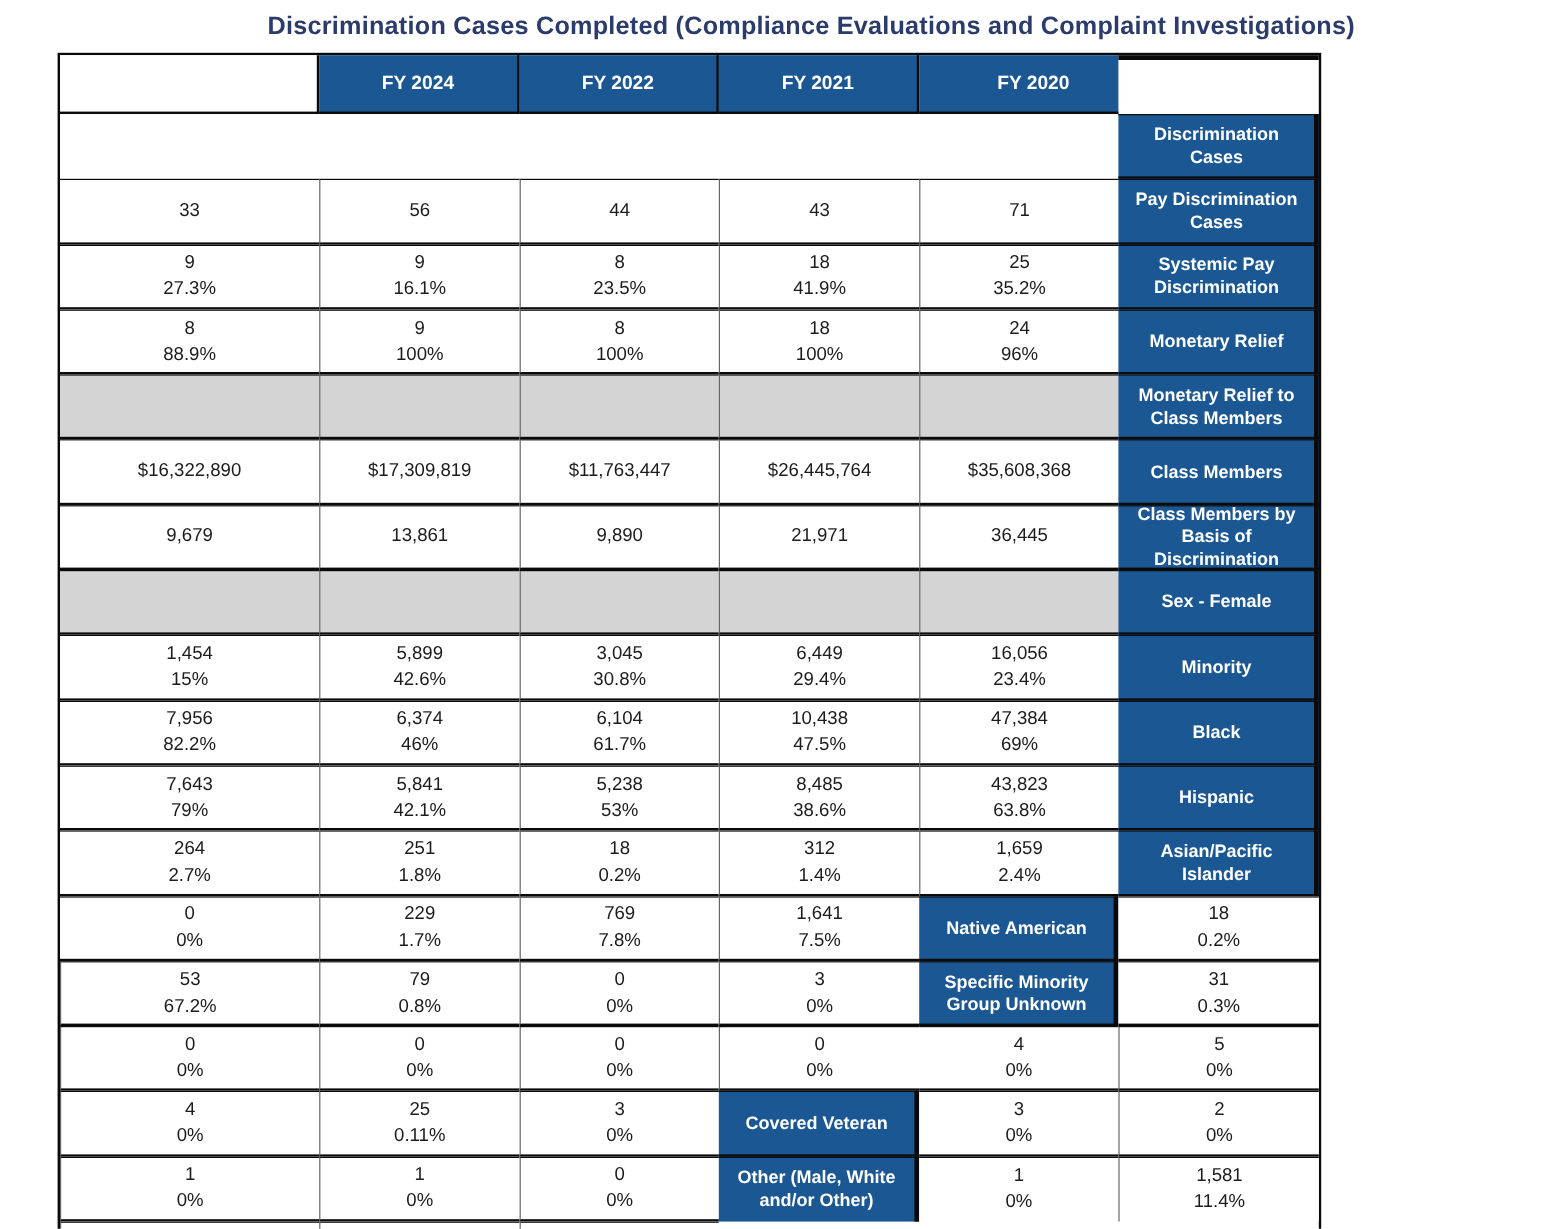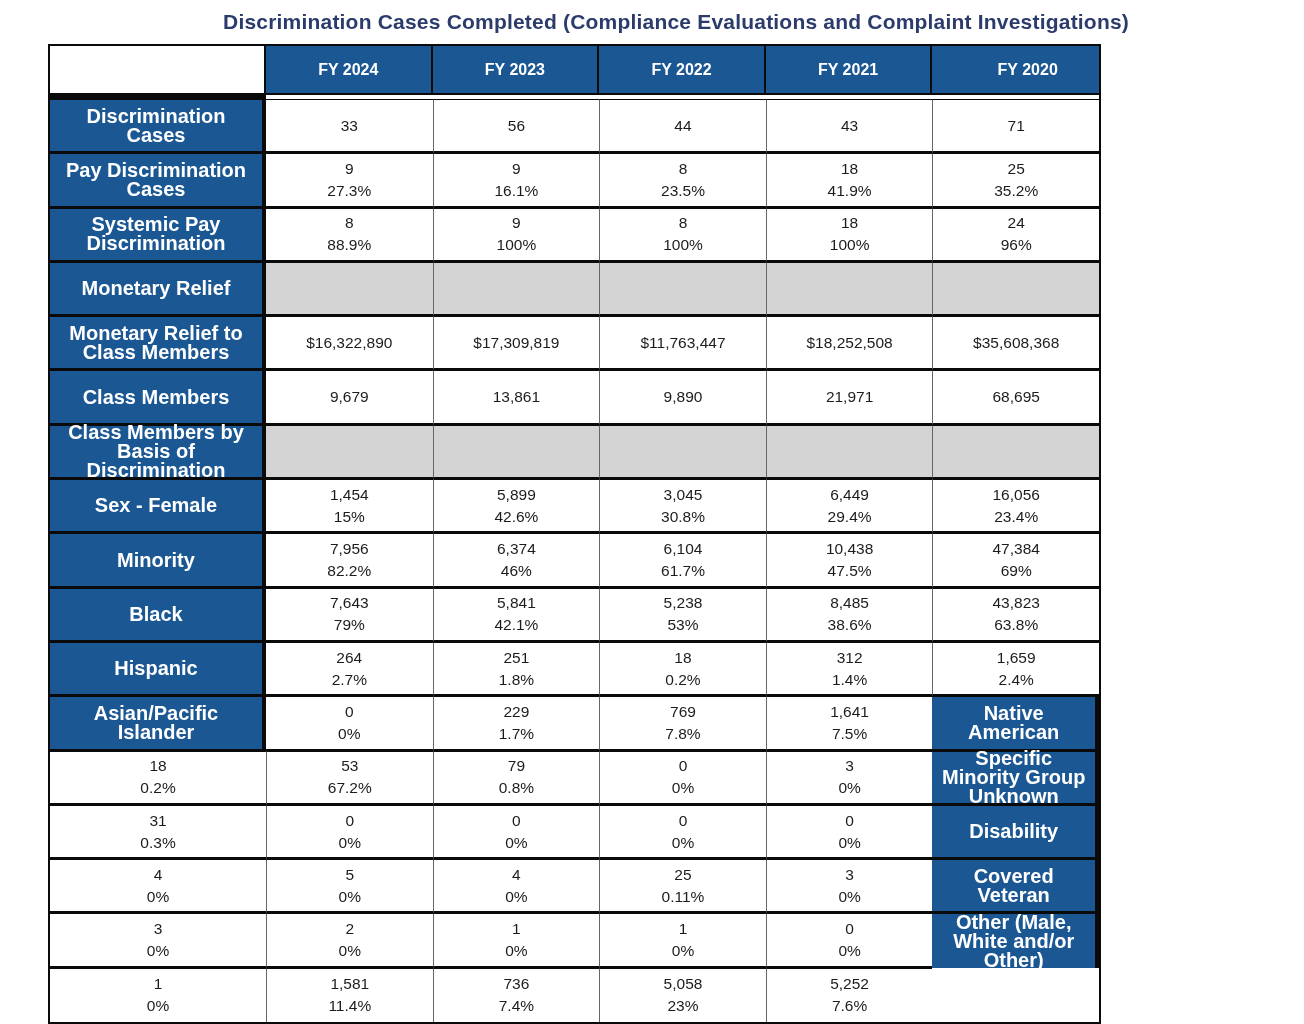--- a/index.html
+++ b/index.html
@@ -52,21 +52,21 @@
 
   
   .spacer{height:4px;border-bottom:none;}
   .spacer.label-gap{background:var(--border-black);}
   .spacer.data-gap{background:#FFFFFF;}
 
   
   .row-label{
     height:54.3px;
     background:var(--header-blue);
-    color:var(--label-white);font-weight:bold;font-size:20px;
+    color:var(--label-white);font-weight:bold;font-size:15px;
     line-height:19px;
     border-right:4px solid var(--border-black);
     border-top:1px solid var(--border-black);
     padding:2px 6px;
   }
   .data-cell{
     height:54.3px;
     background:#FFFFFF;color:var(--text-dark);
     font-size:15.5px;line-height:22px;
     border-top:1px solid var(--border-black);
@@ -78,21 +78,20 @@
   .last-row{border-bottom:none;}
 </style>
 </head>
 <body>
 
 <div class="page-title">Discrimination Cases Completed (Compliance Evaluations and Complaint Investigations)</div>
 
 <div class="grid">
     <div class="cell corner"></div>
     <div class="cell col-header">FY 2024</div>
-    <div class="cell col-header">FY 2023</div>
     <div class="cell col-header">FY 2022</div>
     <div class="cell col-header">FY 2021</div>
     <div class="cell col-header last">FY 2020</div>
     <div class="cell spacer label-gap"></div>
     <div class="cell spacer data-gap"></div>
     <div class="cell spacer data-gap"></div>
     <div class="cell spacer data-gap"></div>
     <div class="cell spacer data-gap"></div>
     <div class="cell spacer data-gap"></div>
     <div class="cell row-label">Discrimination Cases</div>
@@ -126,28 +125,28 @@
     <div class="cell row-label">Monetary Relief</div>
     <div class="cell data-cell first section"></div>
     <div class="cell data-cell section"></div>
     <div class="cell data-cell section"></div>
     <div class="cell data-cell section"></div>
     <div class="cell data-cell section"></div>
     <div class="cell row-label">Monetary Relief to Class Members</div>
     <div class="cell data-cell first">$16,322,890</div>
     <div class="cell data-cell">$17,309,819</div>
     <div class="cell data-cell">$11,763,447</div>
-    <div class="cell data-cell">$18,252,508</div>
+    <div class="cell data-cell">$26,445,764</div>
     <div class="cell data-cell">$35,608,368</div>
     <div class="cell row-label">Class Members</div>
     <div class="cell data-cell first">9,679</div>
     <div class="cell data-cell">13,861</div>
     <div class="cell data-cell">9,890</div>
     <div class="cell data-cell">21,971</div>
-    <div class="cell data-cell">68,695</div>
+    <div class="cell data-cell">36,445</div>
     <div class="cell row-label">Class Members by Basis of Discrimination</div>
     <div class="cell data-cell first section"></div>
     <div class="cell data-cell section"></div>
     <div class="cell data-cell section"></div>
     <div class="cell data-cell section"></div>
     <div class="cell data-cell section"></div>
     <div class="cell row-label">Sex - Female</div>
     <div class="cell data-cell first">1,454
 15%</div>
     <div class="cell data-cell">5,899
@@ -215,21 +214,20 @@
     <div class="cell data-cell first">31
 0.3%</div>
     <div class="cell data-cell">0
 0%</div>
     <div class="cell data-cell">0
 0%</div>
     <div class="cell data-cell">0
 0%</div>
     <div class="cell data-cell">0
 0%</div>
-    <div class="cell row-label">Disability</div>
     <div class="cell data-cell first">4
 0%</div>
     <div class="cell data-cell">5
 0%</div>
     <div class="cell data-cell">4
 0%</div>
     <div class="cell data-cell">25
 0.11%</div>
     <div class="cell data-cell">3
 0%</div>

